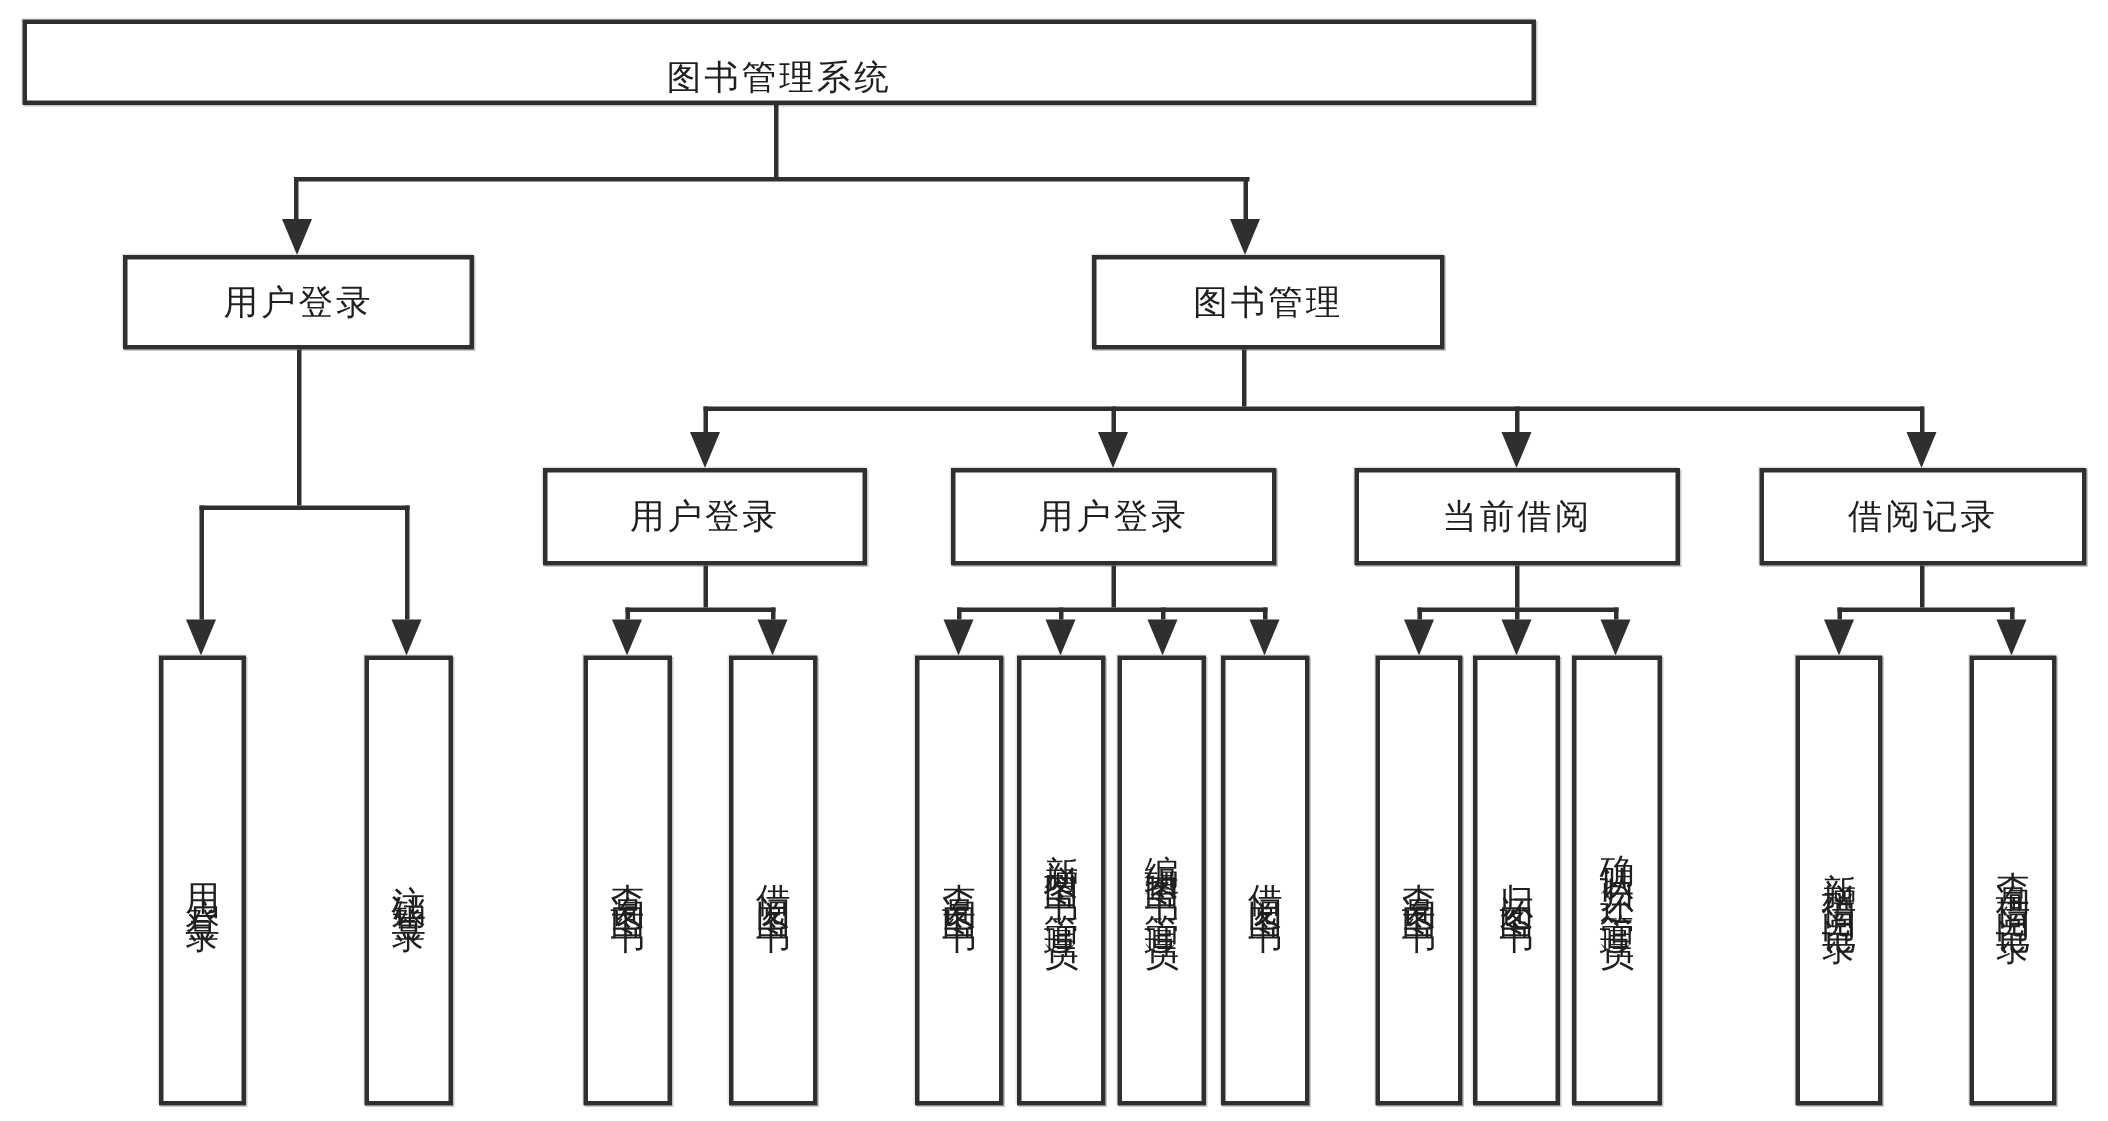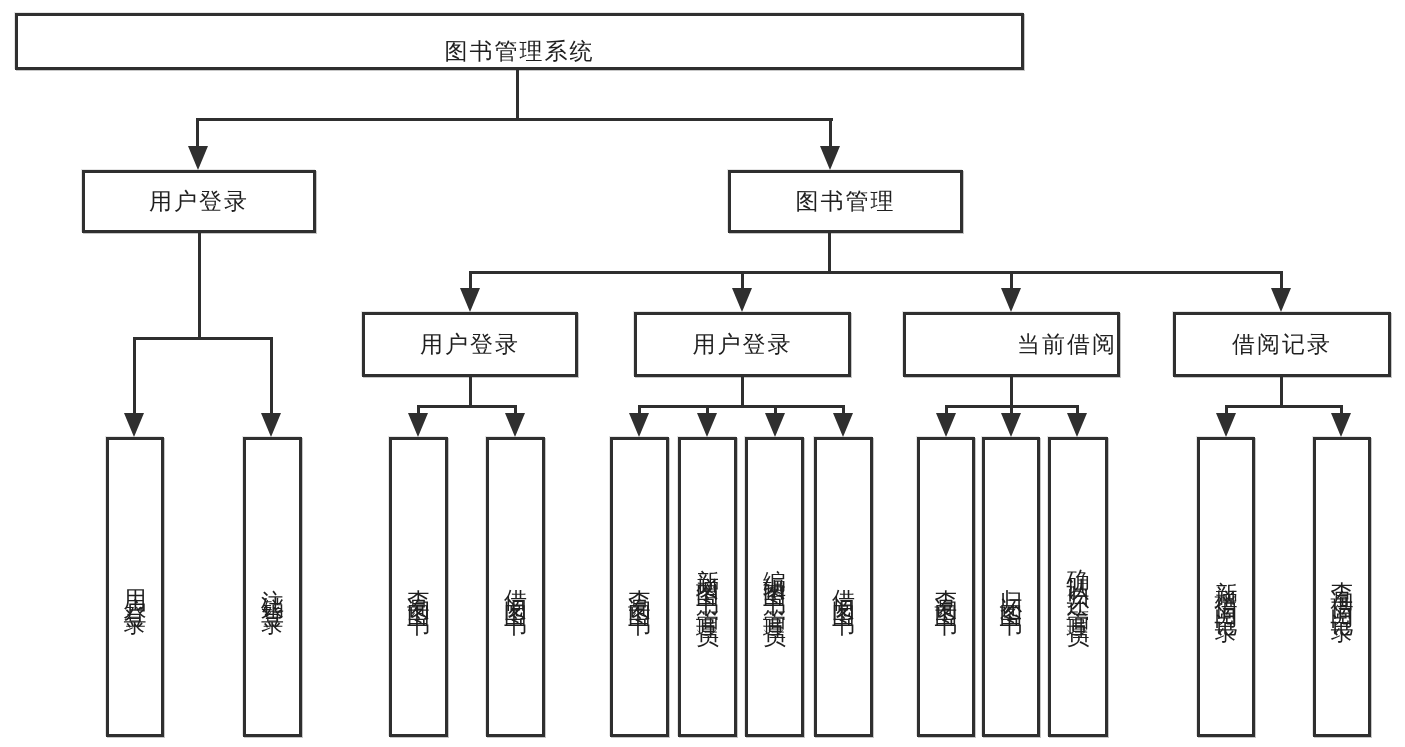--- a/index.html
+++ b/index.html
@@ -106,21 +106,21 @@
   <div class="arrow" style="left:1001px;top:288px;"></div>
   <div class="vline" style="left:1280px;top:271px;height:17px;"></div>
   <div class="arrow" style="left:1271px;top:288px;"></div>
 
   <div class="box" style="left:362px;top:312px;width:216px;height:65px;">
     <span class="label">用户登录</span>
   </div>
   <div class="box" style="left:634px;top:312px;width:217px;height:65px;">
     <span class="label">用户登录</span>
   </div>
-  <div class="box" style="left:903px;top:312px;width:217px;height:65px;justify-content:flex-end;">
+  <div class="box" style="left:903px;top:312px;width:217px;height:65px;">
     <span class="label">当前借阅</span>
   </div>
   <div class="box" style="left:1173px;top:312px;width:218px;height:65px;">
     <span class="label">借阅记录</span>
   </div>
 
   <div class="vline" style="left:469px;top:377px;height:28px;"></div>
   <div class="hline" style="left:417px;top:405px;width:100px;"></div>
   <div class="vline" style="left:417px;top:405px;height:8px;"></div>
   <div class="arrow" style="left:408px;top:413px;"></div>

